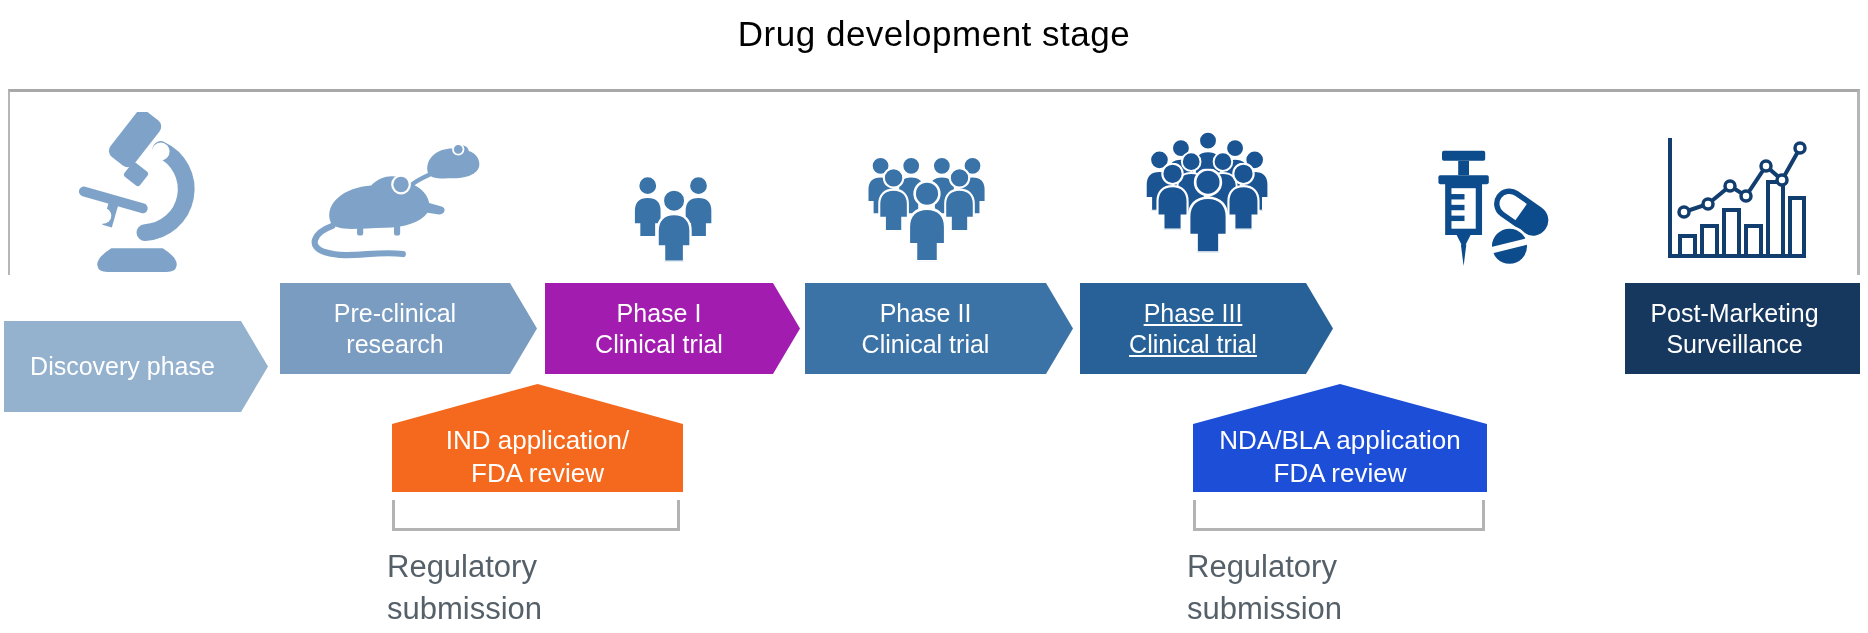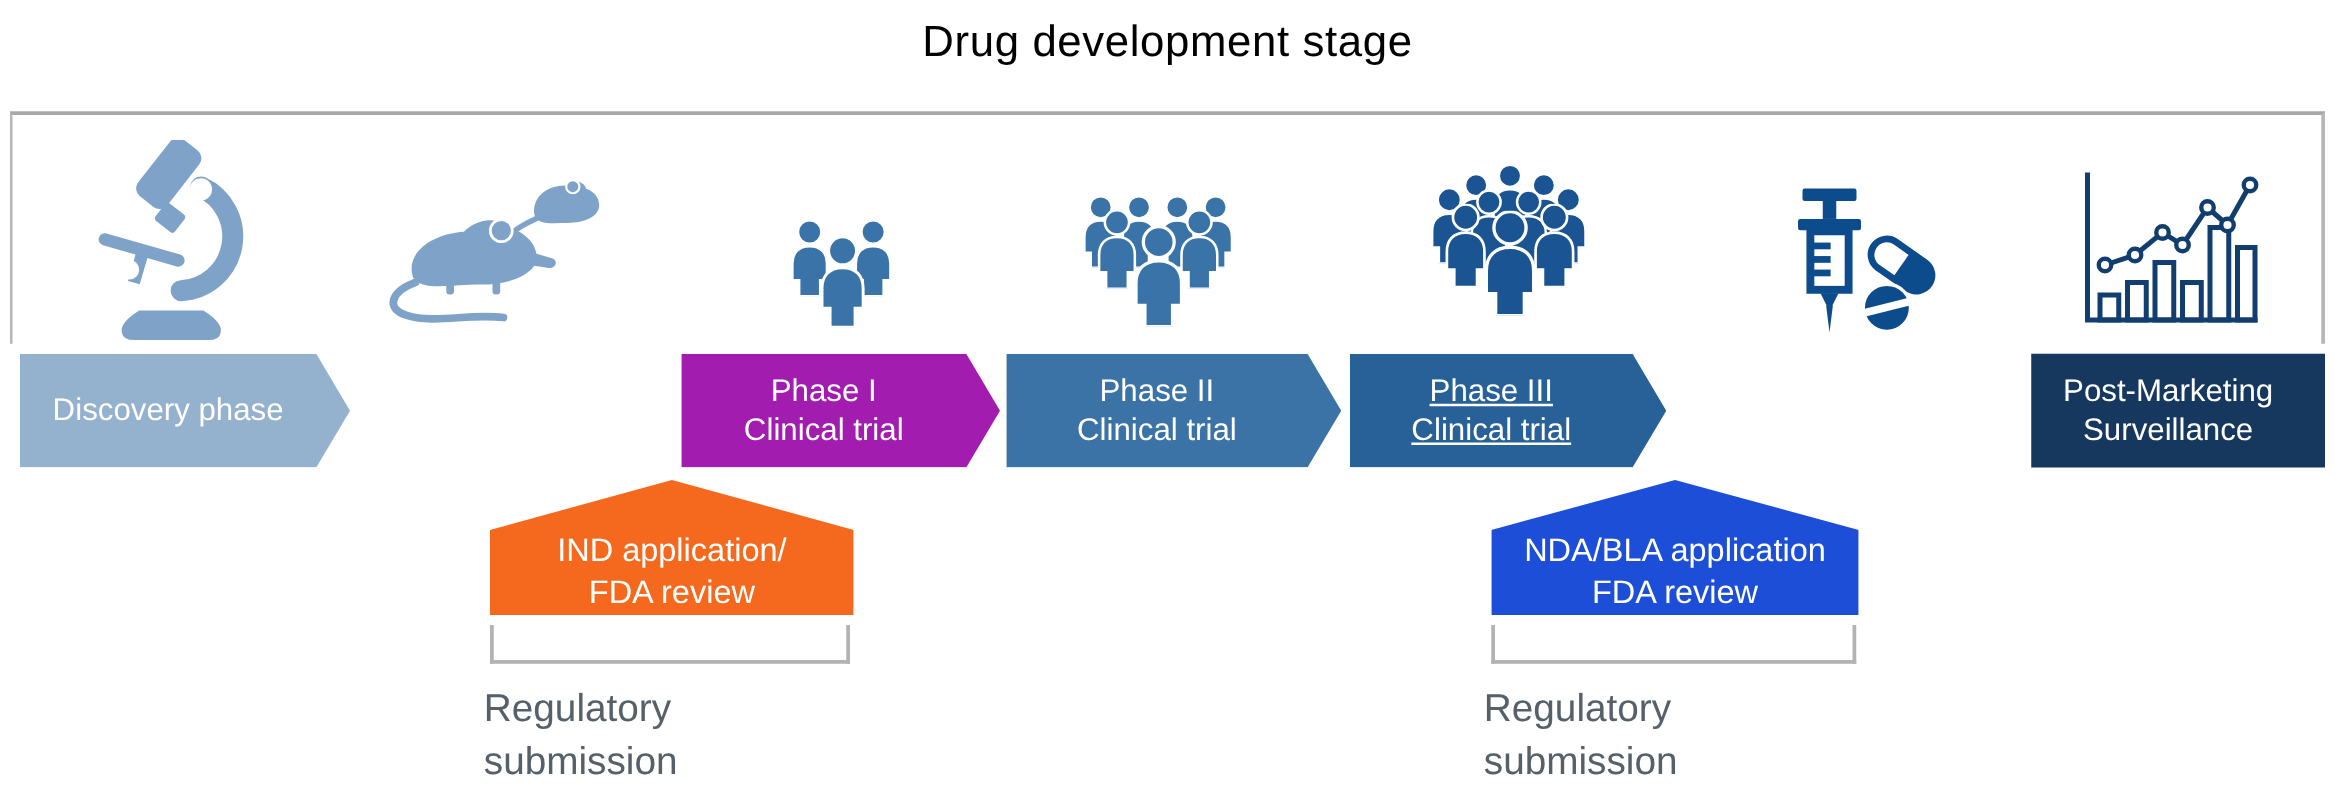--- a/index.html
+++ b/index.html
@@ -159,23 +159,27 @@
           <circle cx="48" cy="68" r="5"></circle>
           <circle cx="70" cy="50" r="5"></circle>
         <circle cx="86" cy="60" r="5"></circle>
           <circle cx="106" cy="30" r="5"></circle>
           <circle cx="122" cy="44" r="5"></circle>
         <circle cx="140" cy="12" r="5"></circle>
       </g>
     </svg>
   </div>
 
-  <div class="stage" style="left: 16px; width: 264px; background: rgb(148, 177, 206);">
+  <div class="stage" style="left: 4px; width: 264px; background: rgb(148, 177, 206); margin-top: 38px;">
     <span>Discovery phase</span>
     <span></span>
+  </div>
+  <div class="stage" style="left: 280px; width: 257px; background: rgb(122, 156, 193);">
+    <span>Pre-clinical</span>
+    <span>research</span>
   </div>
   <div class="stage" style="left: 545px; width: 255px; background: #a21caf;">
     <span>Phase I</span>
     <span>Clinical trial</span>
   </div>
   <div class="stage" style="left: 805px; width: 268px; background: rgb(60, 115, 166);">
     <span>Phase II</span>
     <span>Clinical trial</span>
   </div>
   <div class="stage" style="left: 1080px; width: 253px; background: rgb(39, 97, 151); text-decoration: underline;">

